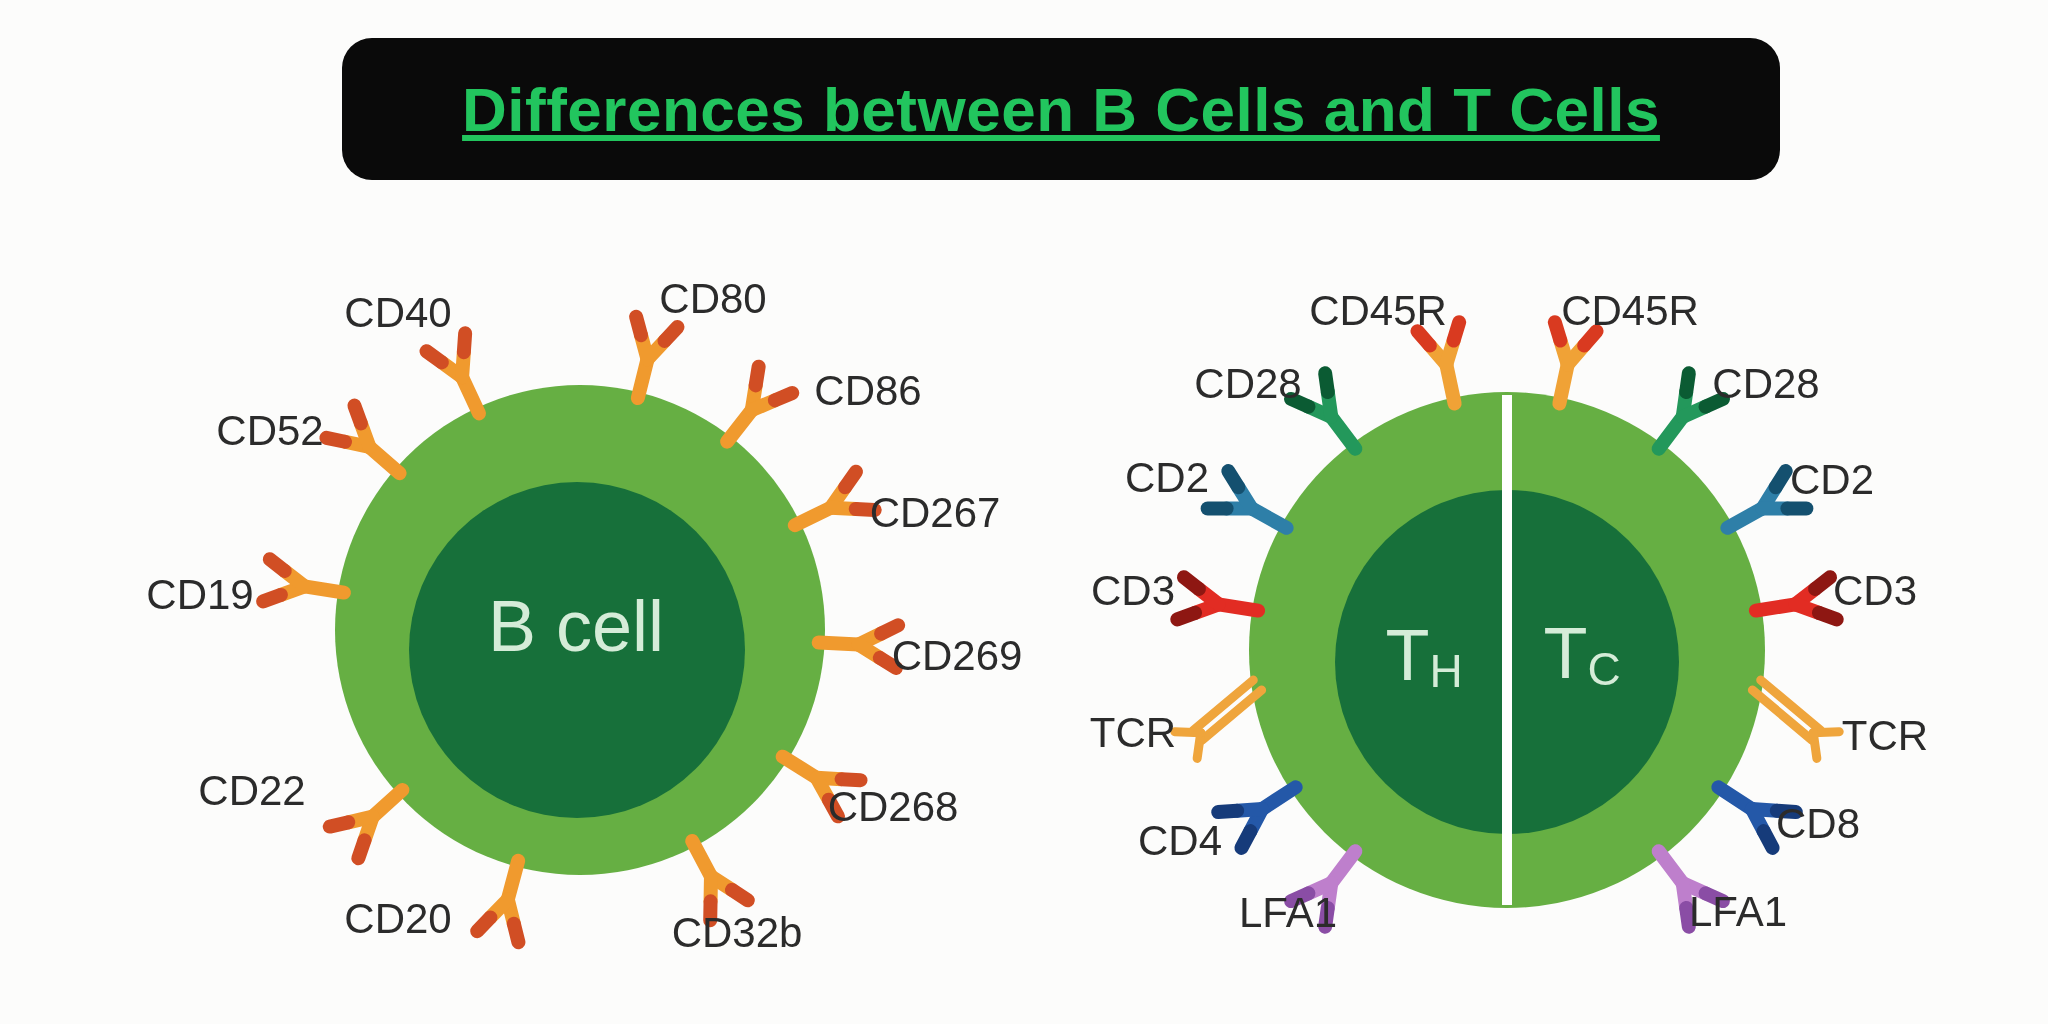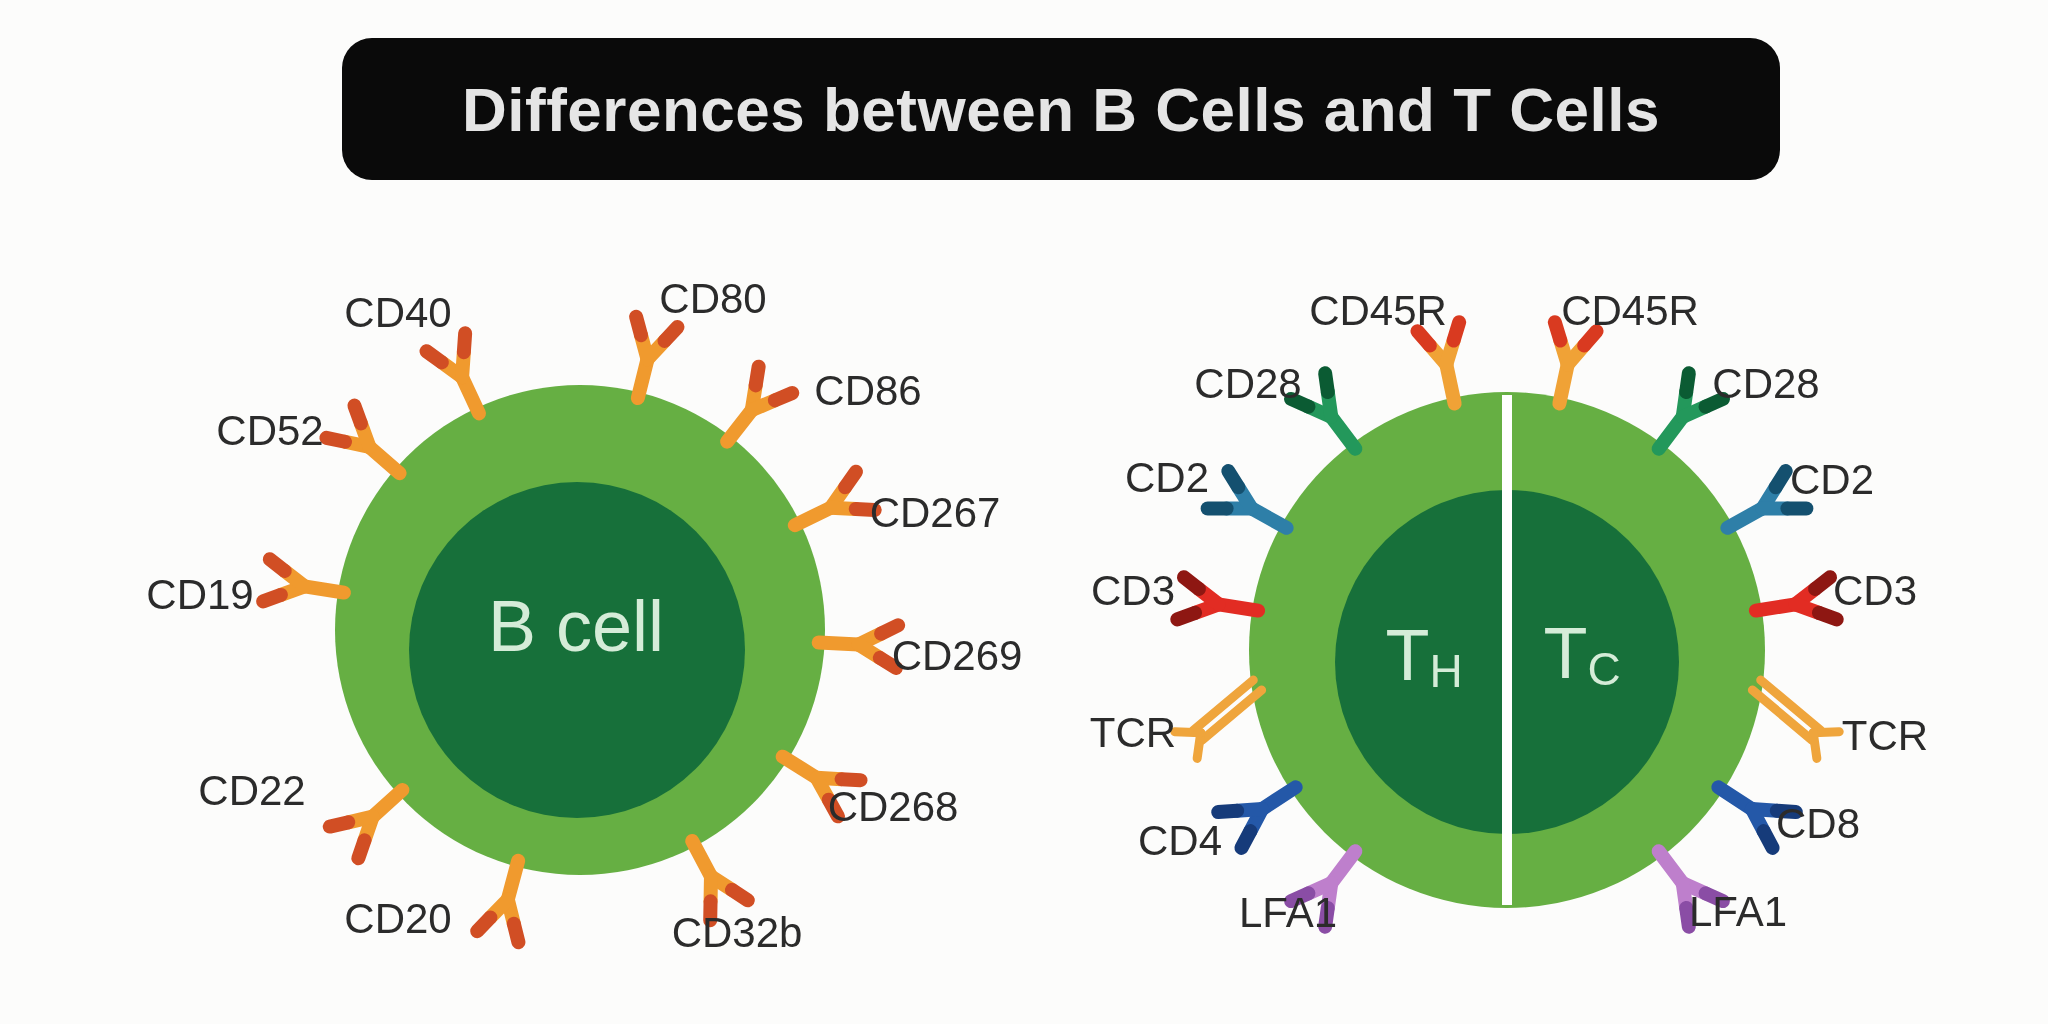--- a/index.html
+++ b/index.html
@@ -23,21 +23,21 @@
   .cellname{
     font-size:72px;fill:#d5ecd8;
     font-family:"Liberation Sans",sans-serif;
   }
   .subscript{font-size:46px}
 </style>
 </head>
 <body style="background: rgb(252, 252, 251);">
 
 <div class="banner" style="background: rgb(10, 10, 10);">
-  <span class="banner-text" style="color: #e5e5e5;">Differences between B Cells and T Cells</span>
+  <span class="banner-text" style="color: #22c55e; text-decoration: underline;">Differences between B Cells and T Cells</span>
 </div>
 
 <svg id="diagram" width="2048" height="1024" viewBox="0 0 2048 1024" xmlns="http://www.w3.org/2000/svg">
     <g>
       <circle cx="580" cy="630" r="245" fill="#66af43"></circle>
       <circle cx="577" cy="650" r="168" fill="#17703a"></circle>
       <text x="576" y="626" class="cellname" text-anchor="middle" dominant-baseline="central"><tspan>B cell</tspan></text>
       <g>
         <line x1="478.99423544397285" y1="413.3924388982407" x2="462.0895049743449" y2="377.1401274167747" stroke="#f09a2e" stroke-width="14" stroke-linecap="round"></line>
         <line x1="462.0895049743449" y1="377.1401274167747" x2="441.8640801149712" y2="362.44549610946285" stroke="#f09a2e" stroke-width="14" stroke-linecap="round"></line>

